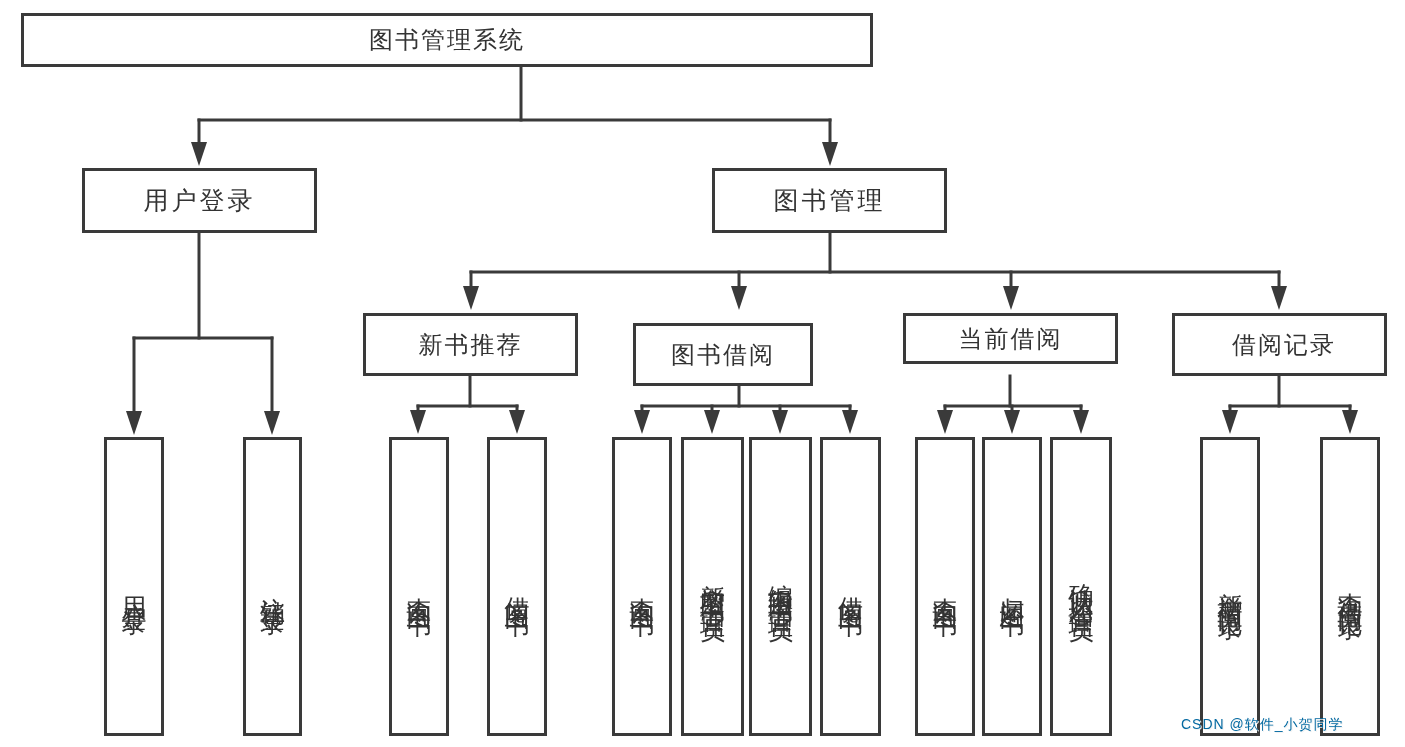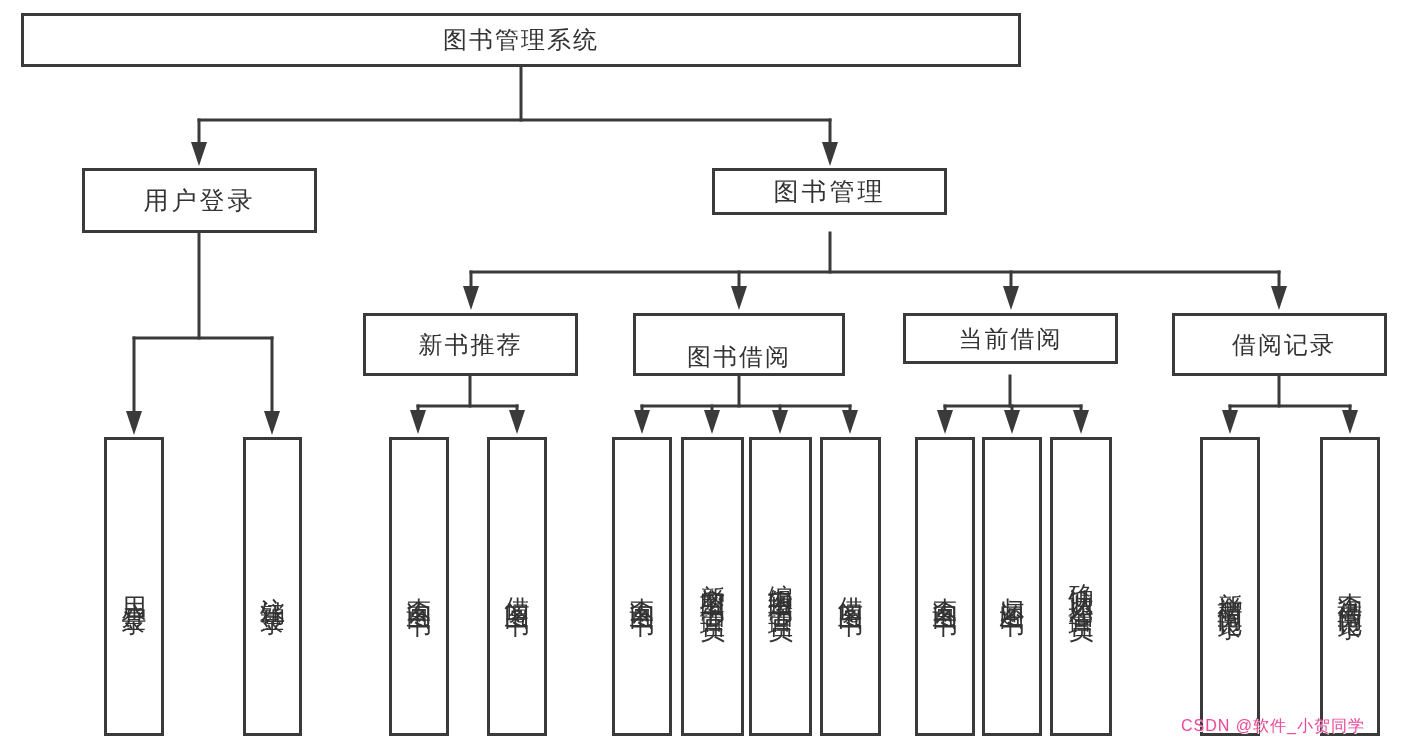--- a/index.html
+++ b/index.html
@@ -49,23 +49,23 @@
     font-size: 25px;
     letter-spacing: 5px;
     line-height: 1;
     color: #333333;
     white-space: nowrap;
   }
   .watermark {
     position: absolute;
     left: 1181px;
     top: 716px;
-    font-size: 16px;
+    font-size: 14px;
     letter-spacing: 1px;
-    color: #ec4899;
+    color: #0369a1;
     text-shadow: 1px 1px 0 #f2f2f2;
     white-space: nowrap;
     z-index: 2;
   }
 </style>
 </head>
 <body>
 
 <div class="canvas">
 
@@ -124,35 +124,35 @@
       <polygon points="1073,410 1089,410 1081,434"></polygon>
 
     <line x1="1279" y1="376" x2="1279" y2="406"></line>
     <line x1="1230" y1="406" x2="1350" y2="406"></line>
     <line x1="1230" y1="406" x2="1230" y2="414"></line>
       <polygon points="1222,410 1238,410 1230,434"></polygon>
     <line x1="1350" y1="406" x2="1350" y2="414"></line>
       <polygon points="1342,410 1358,410 1350,434"></polygon>
   </svg>
 
-  <div class="node" style="left:21px; top:13px; width:1000px; height:54px;">
+  <div class="node" style="left:21px; top:13px; width:852px; height:54px;">
     <span class="hlabel">图书管理系统</span>
   </div>
 
   <div class="node" style="left:82px; top:168px; width:235px; height:65px;">
     <span class="hlabel big">用户登录</span>
   </div>
-  <div class="node" style="left:712px; top:168px; width:235px; height:47px;">
+  <div class="node" style="left:712px; top:168px; width:235px; height:65px;">
     <span class="hlabel big">图书管理</span>
   </div>
 
   <div class="node" style="left:363px; top:313px; width:215px; height:63px;">
     <span class="hlabel">新书推荐</span>
   </div>
-  <div class="node" style="left:633px; top:313px; width:212px; height:63px;align-items:flex-end;">
+  <div class="node" style="left:633px; top:323px; width:180px; height:63px;">
     <span class="hlabel">图书借阅</span>
   </div>
   <div class="node" style="left:903px; top:313px; width:215px; height:51px;">
     <span class="hlabel">当前借阅</span>
   </div>
   <div class="node" style="left:1172px; top:313px; width:215px; height:63px;padding-left:9px;">
     <span class="hlabel">借阅记录</span>
   </div>
 
   <div class="node" style="left:104px; top:437px; width:60px; height:299px;">

